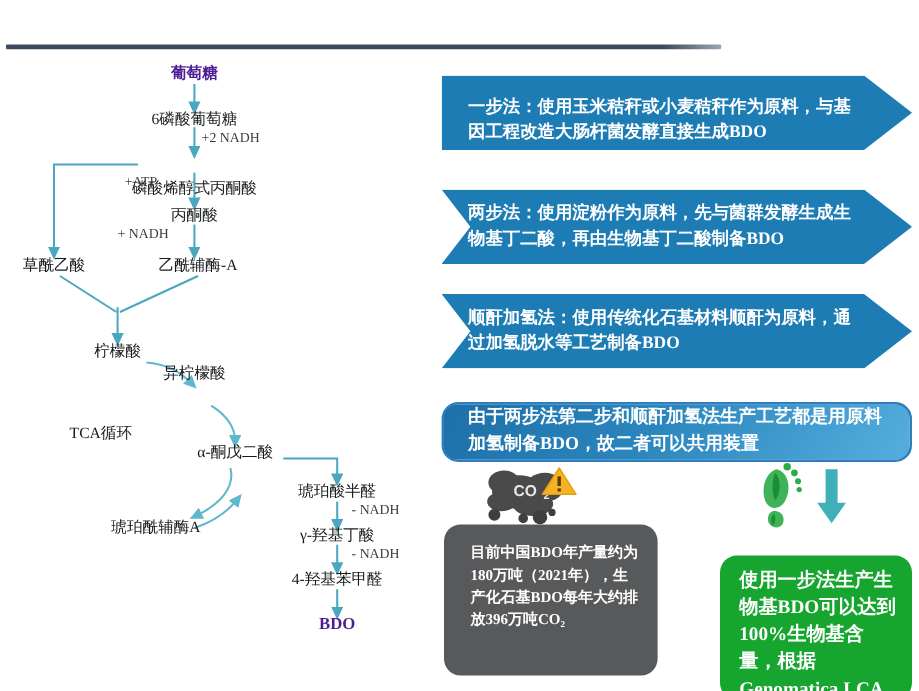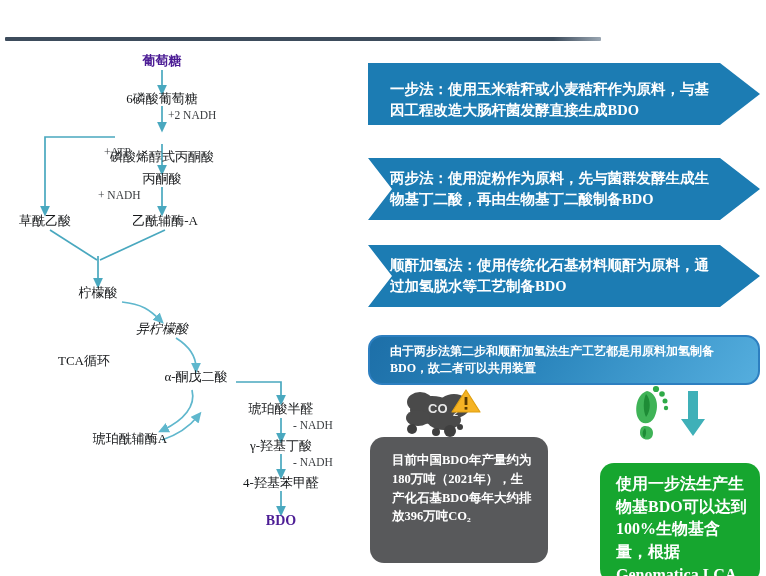--- a/index.html
+++ b/index.html
@@ -68,21 +68,21 @@
 
   .roundbox{
     position:absolute;left:368px;top:335px;width:392px;height:50px;
     background:linear-gradient(125deg,#1d6fa8 0%,#2b86bd 45%,#55aede 100%);
     border:2px solid #2d7fc0;
     border-radius:14px;
     box-sizing:border-box;
     color:#ffffff;
     font-family:"Liberation Serif", serif;
     font-weight:bold;
-    font-size:12px;
+    font-size:15px;
     line-height:1.45;
     display:flex;align-items:center;
   }
   .roundbox .txt{padding-left:20px;padding-right:16px;}
 
   
   .card{
     position:absolute;
     border-radius:14px;
     box-sizing:border-box;
@@ -163,21 +163,21 @@
     <div class="node green" style="left:162px;top:6px;">葡萄糖</div>
     <div class="node" style="left:162px;top:44px;">6磷酸葡萄糖</div>
     <div class="node small left" style="left:168px;top:62px;">+2 NADH</div>
     <div class="node" style="left:162px;top:81px;margin-top:21px;">磷酸烯醇式丙酮酸</div>
     <div class="node small left" style="left:104px;top:99px;">+ATP</div>
     <div class="node" style="left:162px;top:124px;">丙酮酸</div>
     <div class="node small left" style="left:98px;top:142px;">+ NADH</div>
     <div class="node" style="left:45px;top:166px;">草酰乙酸</div>
     <div class="node" style="left:165px;top:166px;">乙酰辅酶-A</div>
     <div class="node" style="left:98px;top:238px;">柠檬酸</div>
-    <div class="node" style="left:162px;top:274px;font-style:italic;">异柠檬酸</div>
+    <div class="node" style="left:162px;top:256px;">异柠檬酸</div>
     <div class="node left" style="left:58px;top:306px;">TCA循环</div>
     <div class="node" style="left:196px;top:322px;">α-酮戊二酸</div>
     <div class="node" style="left:130px;top:384px;">琥珀酰辅酶A</div>
     <div class="node" style="left:281px;top:354px;">琥珀酸半醛</div>
     <div class="node small left" style="left:293px;top:372px;">- NADH</div>
     <div class="node" style="left:281px;top:391px;">γ-羟基丁酸</div>
     <div class="node small left" style="left:293px;top:409px;">- NADH</div>
     <div class="node" style="left:281px;top:428px;">4-羟基苯甲醛</div>
     <div class="node green" style="left:281px;top:466px;font-size:14px;">BDO</div>
 

